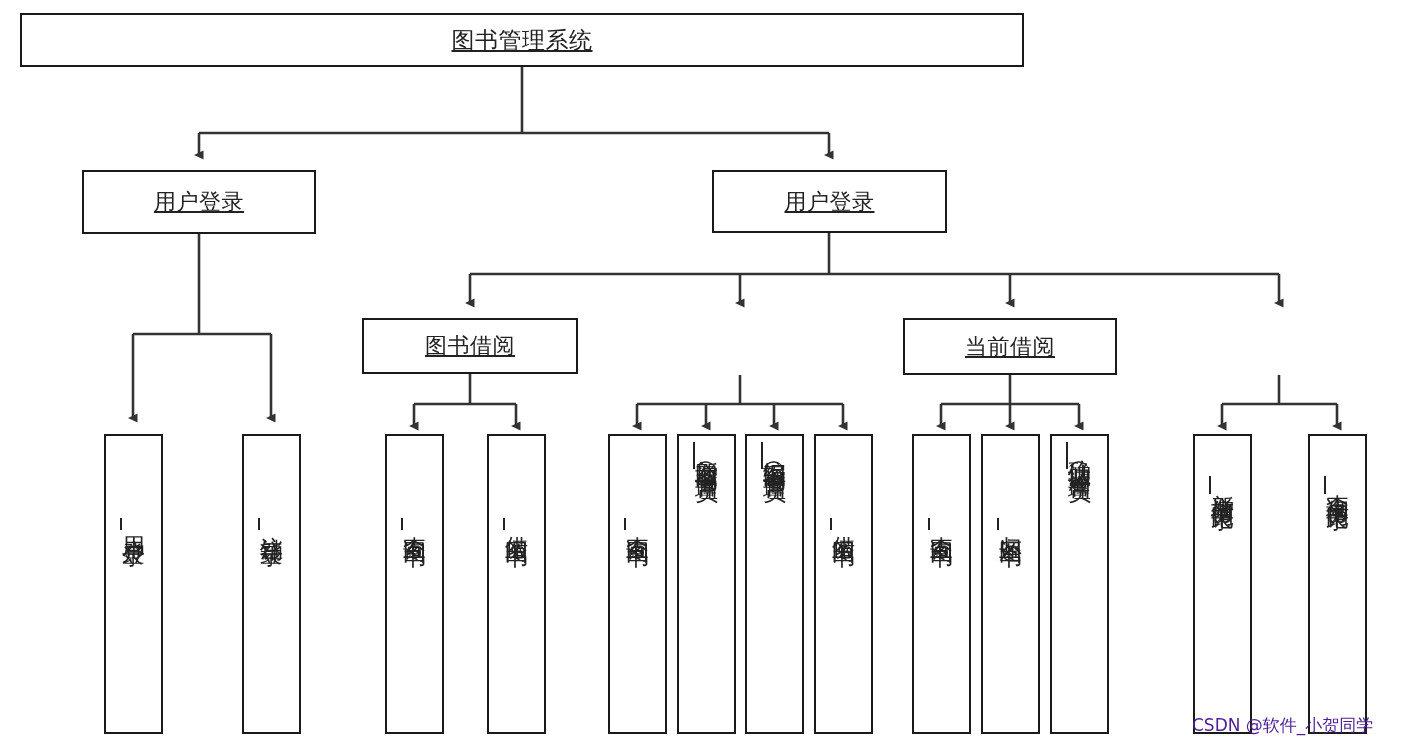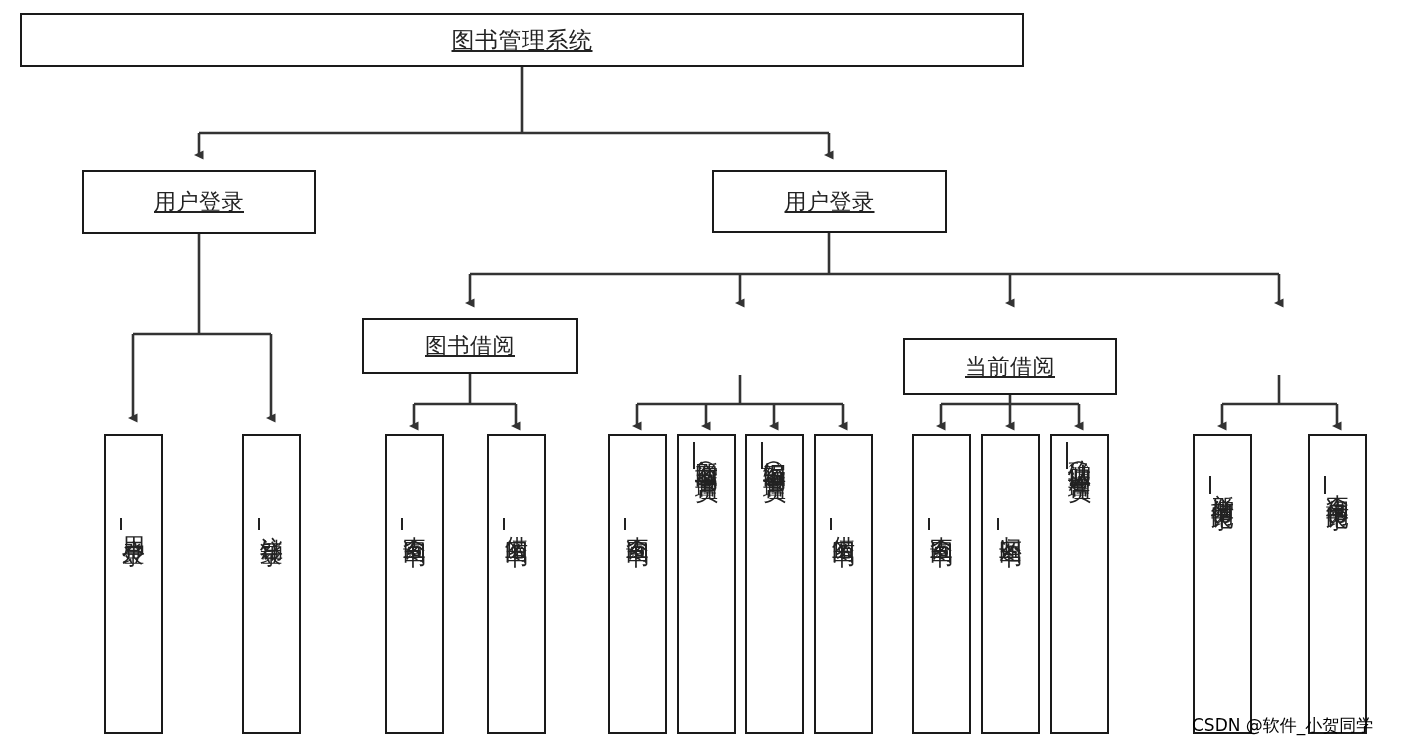--- a/index.html
+++ b/index.html
@@ -59,21 +59,21 @@
     font-size: 23px;
     letter-spacing: 3px;
     line-height: 1.0;
     white-space: pre;
   }
   #watermark {
     position: absolute;
     left: 1192px;
     top: 714px;
     font-size: 17px;
-    color: #000000;
+    color: #4c1d95;
     z-index: 5;
     white-space: pre;
     pointer-events: none;
   }
 </style>
 </head>
 <body>
 
 <div id="diagram-root">
 
@@ -137,21 +137,21 @@
 
   <div class="node horiz" style="left:712px; top:170px; width:235px; height:63px;">
     <span class="node-label">用户登录</span>
   </div>
 
   <div class="node horiz" style="left:362px; top:318px; width:216px; height:56px;">
     <span class="node-label">图书借阅</span>
   </div>
 
 
-  <div class="node horiz" style="left:903px; top:318px; width:214px; height:57px;margin-top:20px;">
+  <div class="node horiz" style="left:903px; top:318px; width:214px; height:57px;">
     <span class="node-label">当前借阅</span>
   </div>
 
 
   <div class="node vert" style="left:104px; top:434px; width:59px; height:300px; padding-top:82px;">
     <span class="node-label">用户登录</span>
   </div>
 
   <div class="node vert" style="left:242px; top:434px; width:59px; height:300px; padding-top:82px;">
     <span class="node-label">注销登录</span>

